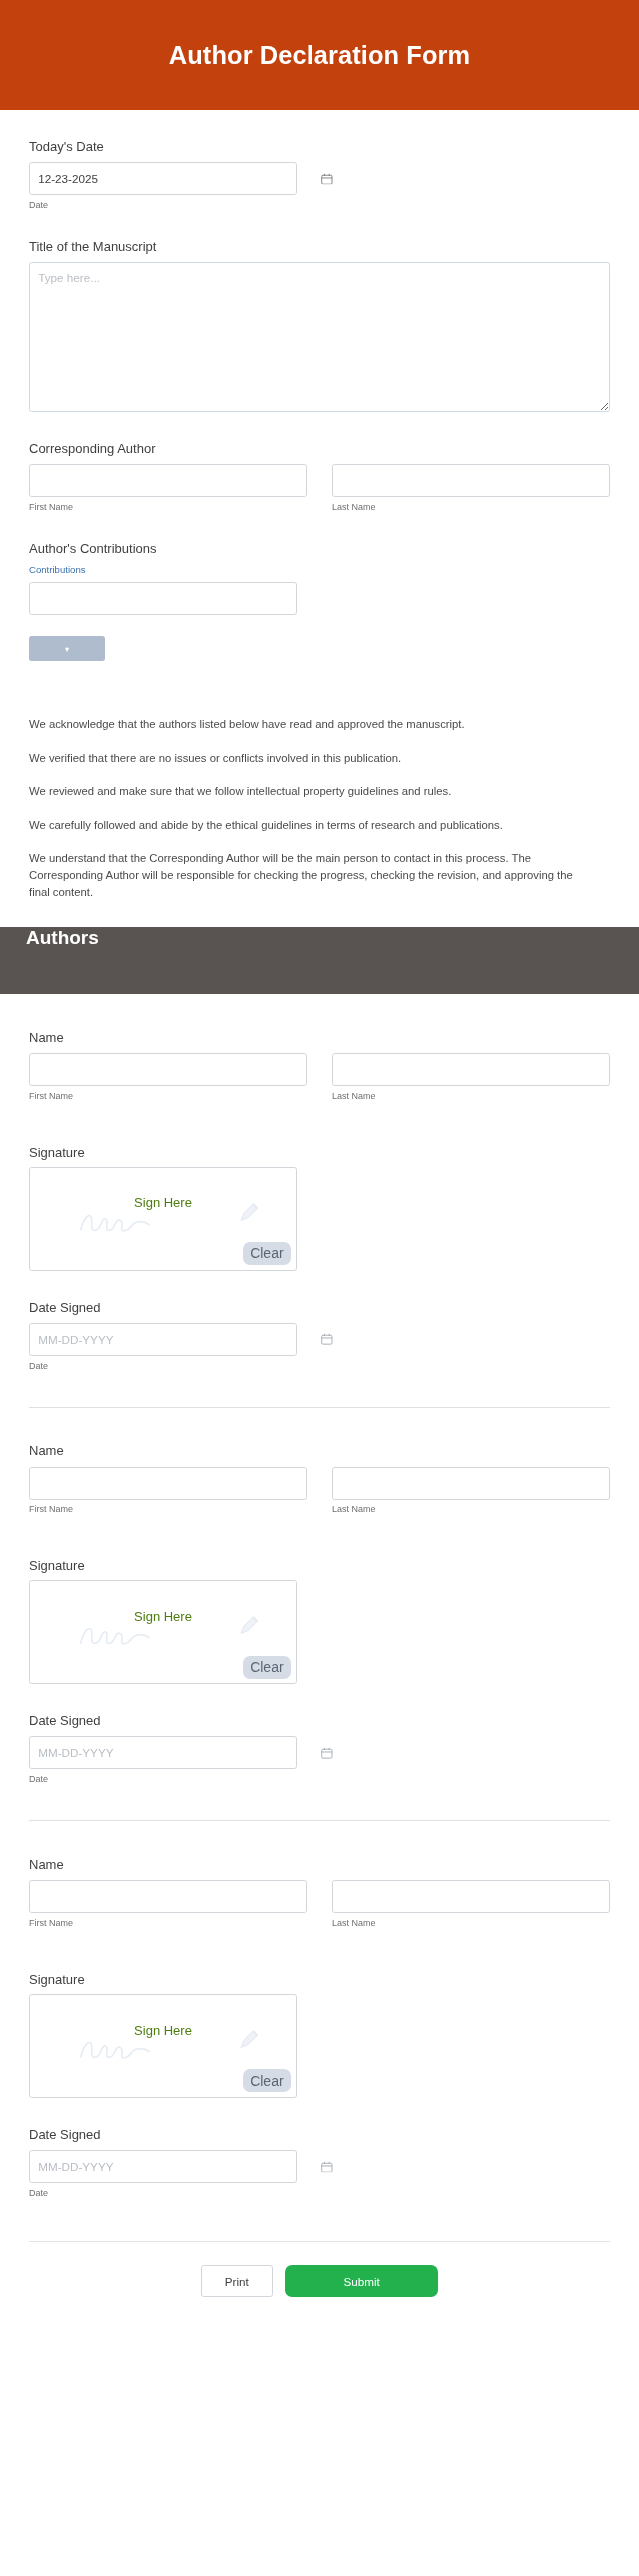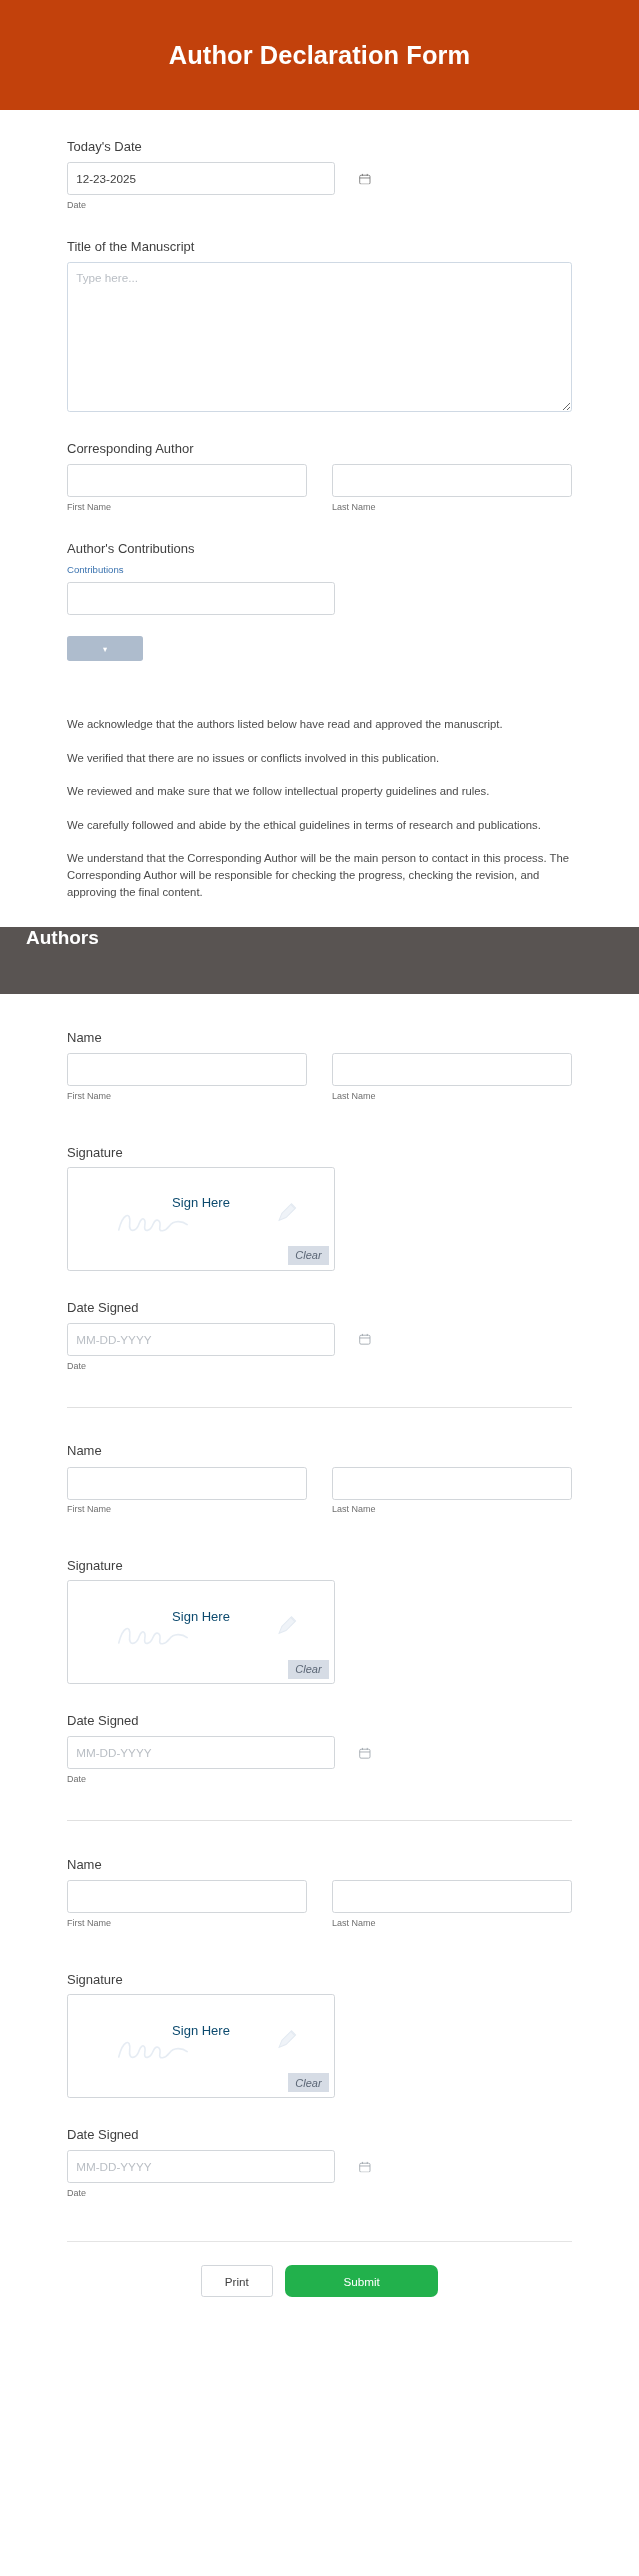--- a/index.html
+++ b/index.html
@@ -25,21 +25,21 @@
   }
   .form-header-title {
     color: #ffffff;
     font-size: 25.4px;
     font-weight: bold;
     letter-spacing: 0.1px;
   }
 
   
   .form-body {
-    padding: 0 67px;
+    padding: 0 29px;
   }
 
   .field-block { margin-top: 29px; }
   .field-label {
     font-size: 13px;
     color: #3f3f3f;
     margin-bottom: 8.2px;
     display: block;
   }
   .sub-label {
@@ -164,48 +164,47 @@
     border-radius: 2.7px;
     background: #ffffff;
     overflow: hidden;
   }
   .sig-hint {
     position: absolute;
     top: 27.5px;
     left: 0;
     right: 0;
     text-align: center;
-    color: #0c4a6e;
+    color: #4d7c0f;
     font-size: 13px;
   }
   .sig-scribble {
     position: absolute;
     left: 48px;
     top: 40px;
     opacity: .55;
   }
   .sig-pen {
     position: absolute;
     right: 36px;
     top: 33px;
     opacity: .55;
   }
   .clear-btn {
     position: absolute;
     right: 4.8px;
     bottom: 4.8px;
     background: #d6dce5;
     border: none;
-    border-radius: 0;
+    border-radius: 7px;
     color: #5b6675;
-    font-size: 11px;
+    font-size: 14px;
     padding: 3.4px 7.6px;
     cursor: pointer;
     font-family: "Liberation Sans", sans-serif;
-    font-style: italic;
   }
 
   
   .footer-sep {
     border: none;
     border-top: 0.7px solid #e4e4e4;
     margin: 43px 0 0 0;
   }
   .footer-actions {
     display: flex;

